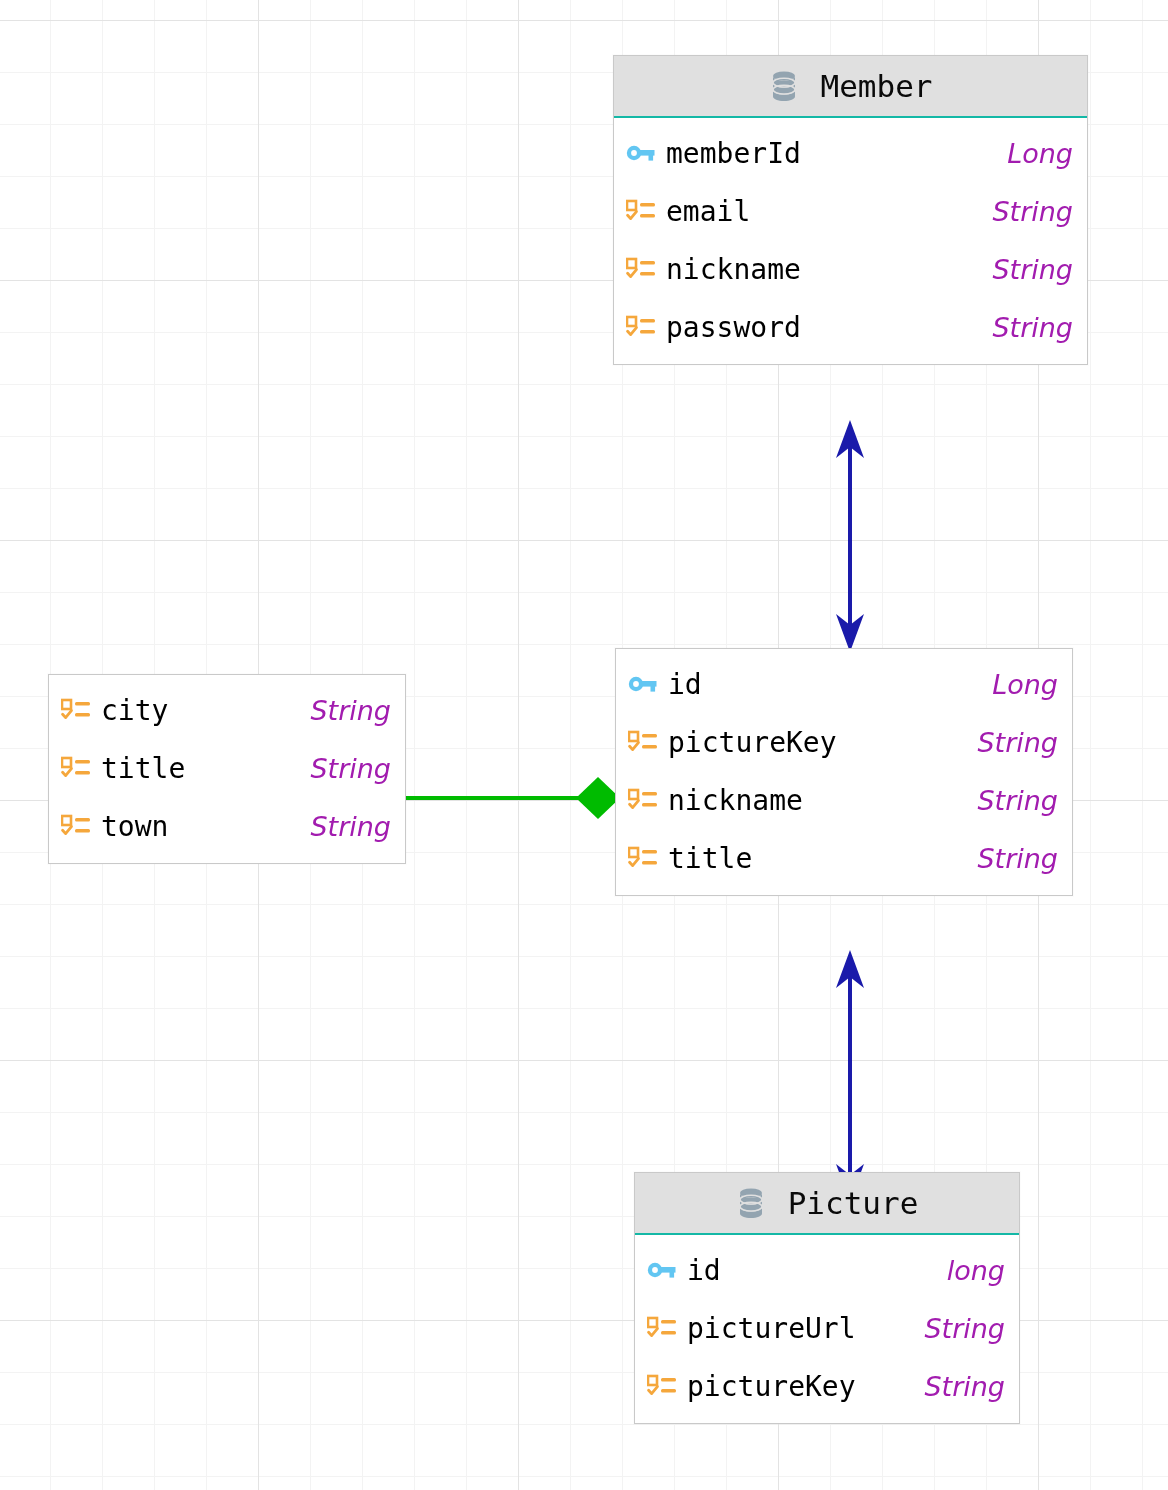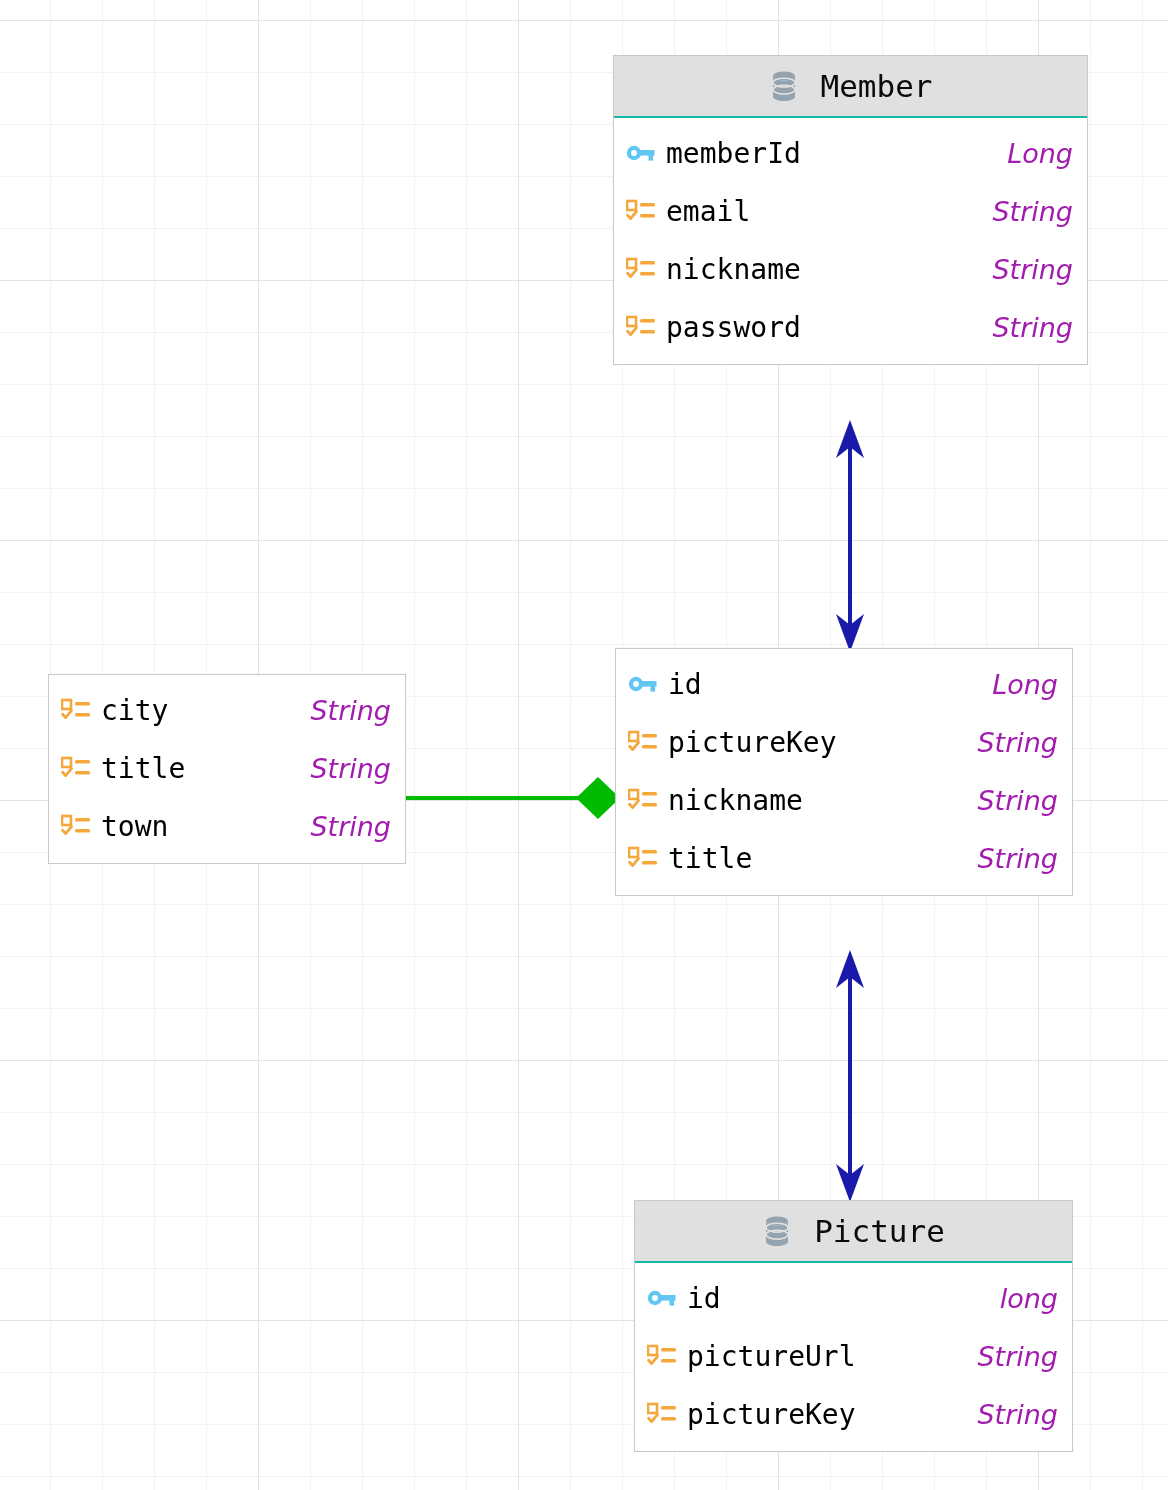--- a/index.html
+++ b/index.html
@@ -268,21 +268,21 @@
       <rect x="14" y="4" width="15" height="3.6" rx="1.5" fill="#f5a73c"></rect>
       <path d="M1.6 16.2 L4.6 19.6 L10.4 12.6" fill="none" stroke="#f5a73c" stroke-width="2.8" stroke-linecap="round" stroke-linejoin="round"></path>
       <rect x="14" y="15" width="15" height="3.6" rx="1.5" fill="#f5a73c"></rect>
     </svg>
   </span>
           <span class="attr-name">title</span>
           <span class="attr-type">String</span>
         </div>
       </div>
     </div>
-    <div class="entity" style="left: 634px; top: 1200px; width: 439px;">
+    <div class="entity" style="left: 634px; top: 1172px; width: 386px;">
       <div class="entity-header">
         <span class="attr-icon">
     <svg width="30" height="34" viewBox="0 0 30 34" aria-hidden="true">
       <ellipse cx="15" cy="7" rx="11" ry="4.6" fill="#93a4b0"></ellipse>
       <path d="M4 7 v6.5 c0 2.6 4.9 4.6 11 4.6 s11-2 11-4.6 V7 c0 2.6-4.9 4.6-11 4.6 S4 9.6 4 7 z" fill="#93a4b0"></path>
       <path d="M4 14 v6.5 c0 2.6 4.9 4.6 11 4.6 s11-2 11-4.6 V14 c0 2.6-4.9 4.6-11 4.6 S4 16.6 4 14 z" fill="#93a4b0"></path>
       <path d="M4 21 v6.5 c0 2.6 4.9 4.6 11 4.6 s11-2 11-4.6 V21 c0 2.6-4.9 4.6-11 4.6 S4 23.6 4 21 z" fill="#93a4b0"></path>
       <ellipse cx="15" cy="13.6" rx="11" ry="4.4" fill="none" stroke="#e0e0e0" stroke-width="1.6"></ellipse>
       <ellipse cx="15" cy="20.6" rx="11" ry="4.4" fill="none" stroke="#e0e0e0" stroke-width="1.6"></ellipse>
     </svg>

